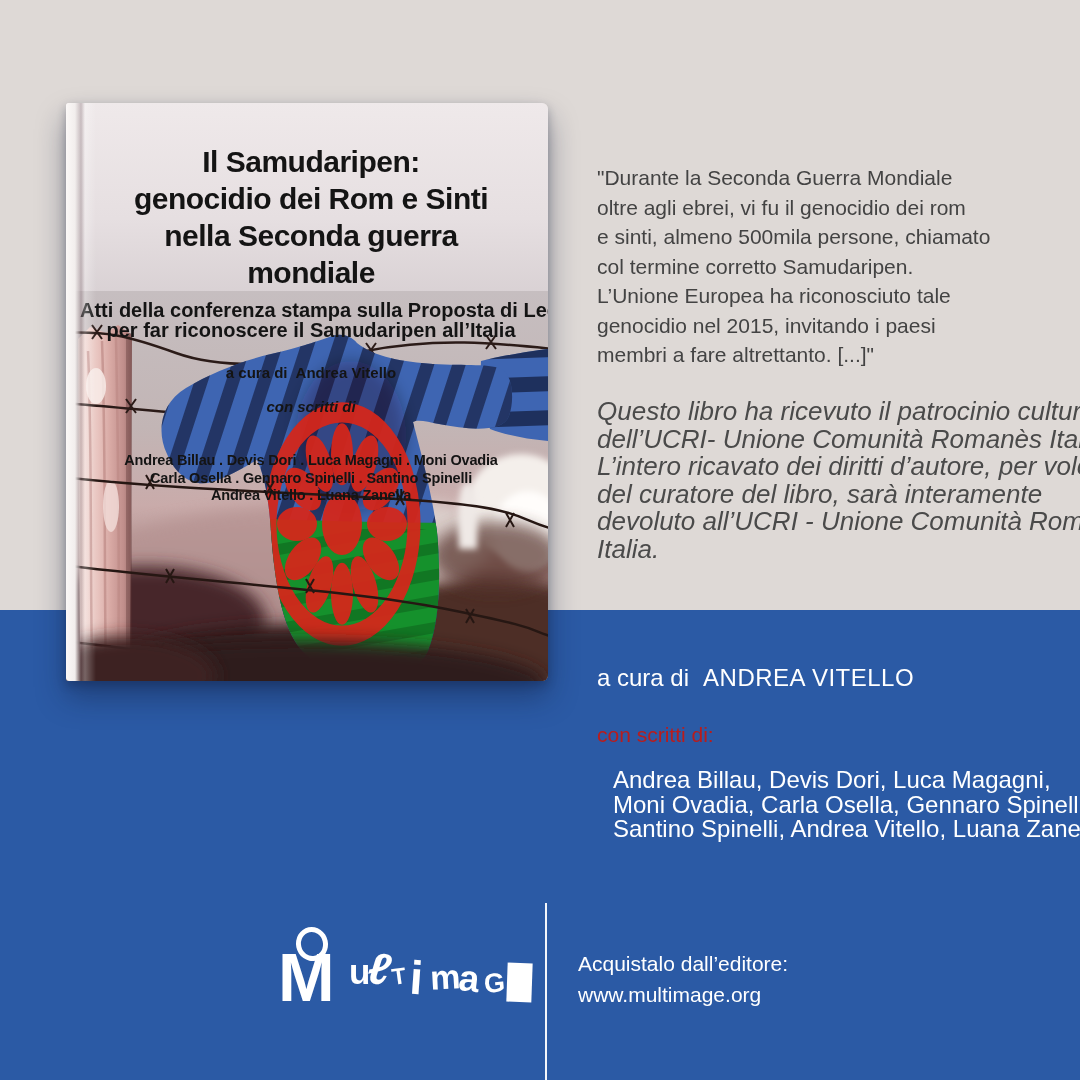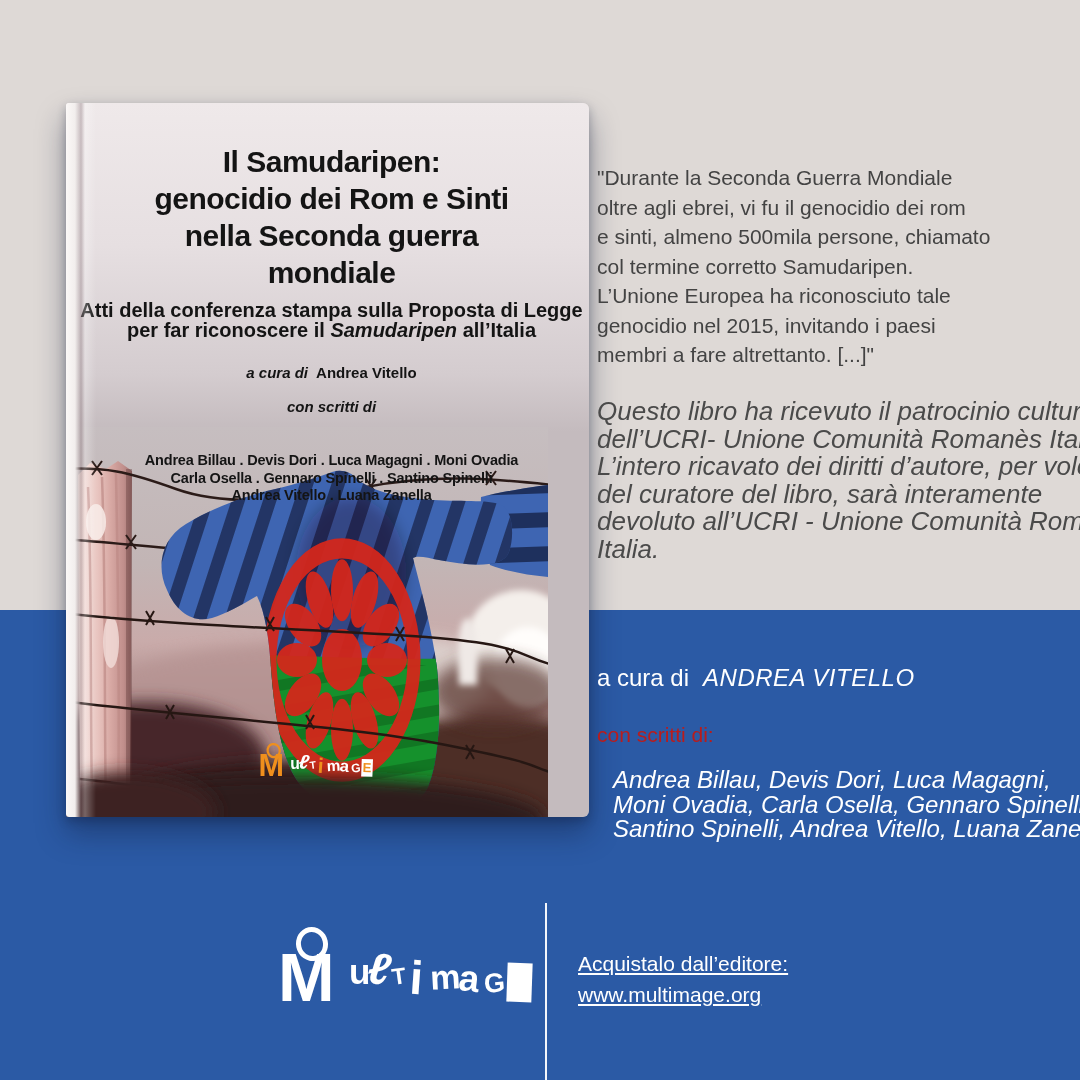--- a/index.html
+++ b/index.html
@@ -2,46 +2,46 @@
 <html><head>
 <meta charset="utf-8">
 <style>
   html,body{margin:0;padding:0;}
   body{width:1080px;height:1080px;font-family:"Liberation Sans",sans-serif;overflow:hidden;}
   .canvas{position:relative;width:1080px;height:1080px;overflow:hidden;background:#ded9d6;}
   .bg-top{position:absolute;left:0;top:0;width:1080px;height:610px;background:#ded9d6;}
   .bg-bottom{position:absolute;left:0;top:610px;width:1080px;height:470px;background:#2b5aa5;}
 
   
-  .book{position:absolute;left:66px;top:103px;width:482px;height:714px;border-radius:3px 6px 6px 3px;
+  .book{position:absolute;left:66px;top:103px;width:482px;height:578px;border-radius:3px 6px 6px 3px;
         background:linear-gradient(180deg,#efe9ea 0%,#e6dfe1 20%,#d4cccf 38%,#c4bbbe 46%,#c4bbbe 100%);
-        box-shadow:0 16px 30px rgba(15,25,55,.40),0 4px 10px rgba(15,25,55,.28);overflow:hidden;padding-left:41px;}
+        box-shadow:0 16px 30px rgba(15,25,55,.40),0 4px 10px rgba(15,25,55,.28);overflow:hidden;}
   .spine{position:absolute;left:0;top:0;bottom:0;width:30px;z-index:5;pointer-events:none;
         background:linear-gradient(90deg,#fbf8f7 0px,#f2eeed 9px,rgba(140,120,126,.40) 15px,rgba(255,255,255,.30) 19px,rgba(0,0,0,0) 30px);}
   .bk-text{position:absolute;left:14px;right:6px;text-align:center;white-space:pre;color:#141414;z-index:2;margin:0;}
   .bk-title{top:40px;font-size:30px;line-height:37px;font-weight:700;letter-spacing:-.5px;}
   .bk-sub{top:197px;font-size:20px;line-height:20px;font-weight:700;}
   .bk-cur{top:261px;font-size:15px;font-weight:700;}
   .bk-cur .name{margin-left:8px;}
   .bk-clabel{top:295px;font-size:15px;font-weight:700;font-style:italic;}
   .bk-contribs{top:313px;font-size:14.5px;line-height:17.5px;font-weight:700;letter-spacing:-.2px;margin-top:36px;}
-  .it{font-style:italic;}
+  .it{}
   .photo{position:absolute;left:0;bottom:0;width:482px;height:390px;display:block;z-index:1;}
 
   
   .quote{position:absolute;left:597px;top:163px;margin:0;font-size:21px;line-height:29.5px;color:#434343;white-space:pre;}
   .patronage{position:absolute;left:597px;top:398px;margin:0;font-size:26px;line-height:27.5px;color:#4a4a4a;font-style:italic;white-space:pre;}
   .curator-line{position:absolute;left:597px;top:664px;margin:0;font-size:24px;color:#fff;}
   .curator-line .curator-name{margin-left:14px;letter-spacing:.5px;}
   .contrib-label-blue{position:absolute;left:597px;top:723px;margin:0;font-size:21px;color:#b91c1c;}
   .contribs-blue{position:absolute;left:597px;top:752px;margin:16px;font-size:24px;line-height:24.5px;color:#fff;white-space:pre;}
 
   
   .divider{position:absolute;left:545px;top:903px;width:2px;height:177px;background:#ffffff;opacity:.95;}
-  .footer-text{position:absolute;left:578px;top:948px;color:#fff;text-decoration:underline;}
+  .footer-text{position:absolute;left:578px;top:948px;color:#fff;}
   .footer-text p{margin:0;font-size:21px;line-height:31px;}
 
   
   .logo{position:absolute;width:270px;height:92px;}
   .logo span{position:absolute;line-height:1;font-weight:700;color:#fff;font-family:"Liberation Sans",sans-serif;}
   .lO{left:30px;top:2px;width:22px;height:24px;border:5px solid #fff;border-radius:50%;transform:rotate(-12deg);}
   .lM{left:12px;top:18px;font-size:68px;font-weight:800;letter-spacing:-3px;}
   .lu{left:83px;top:29px;font-size:35px;}
   .ll{left:102px;top:22px;font-size:44px;font-style:italic;font-family:"DejaVu Sans",sans-serif;transform:rotate(6deg);}
   .lT{left:126px;top:40px;font-size:23px;transform:rotate(-8deg);}

